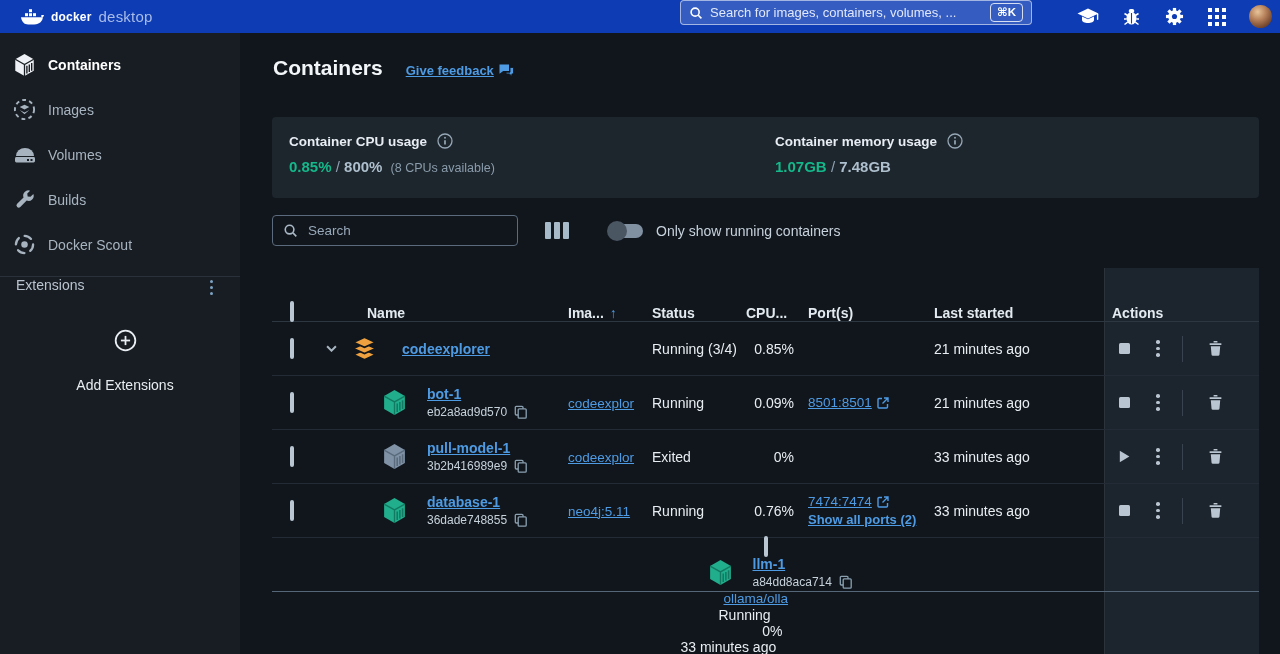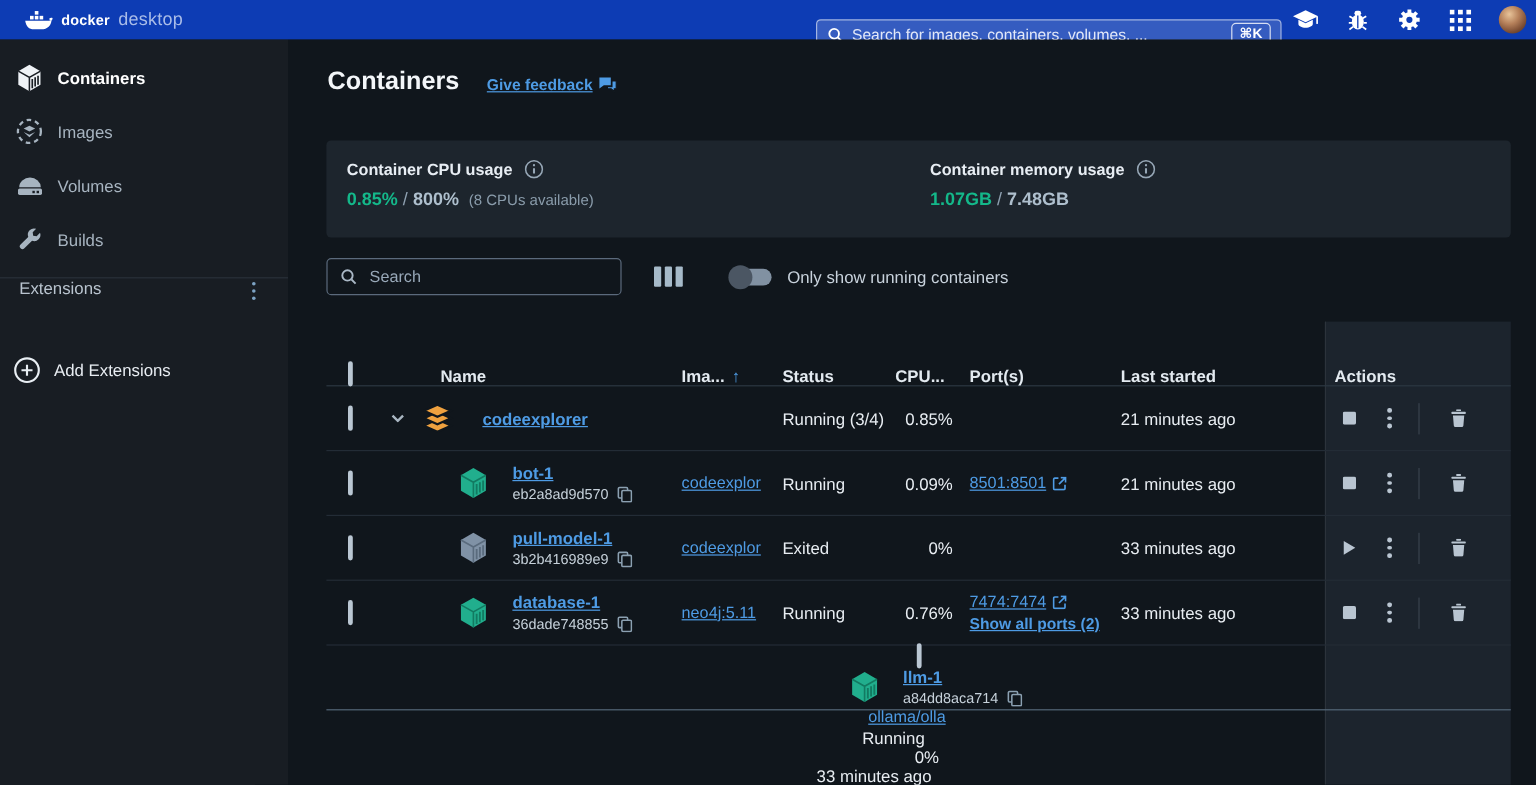--- a/index.html
+++ b/index.html
@@ -6,39 +6,39 @@
   html,body { width:1280px; height:654px; }
   body {
     font-family:"Liberation Sans","DejaVu Sans",sans-serif;
     background:#10161c; color:#e3eaf0; overflow:hidden; position:relative;
   }
   
   .topbar{position:absolute;left:0;top:0;width:1280px;height:33px;background:#0d3cb4;display:flex;align-items:center;}
   .logo{display:flex;align-items:center;gap:7px;margin-left:20px;}
   .logo-docker{font-size:12px;font-weight:700;color:#fff;letter-spacing:.2px;}
   .logo-desktop{font-size:15px;font-weight:400;color:#a9bce8;letter-spacing:.2px;}
-  .topsearch{position:absolute;left:680px;top:16px;width:388px;height:25px;background:rgba(255,255,255,.17);
+  .topsearch{position:absolute;left:680px;top:0;width:352px;height:25px;background:rgba(255,255,255,.17);
     border:1px solid rgba(255,255,255,.55);border-radius:4px;display:flex;align-items:center;padding:0 8px;}
   .topsearch input{flex:1;background:transparent;border:none;outline:none;color:#fff;font-size:13px;margin-left:7px;font-family:inherit;}
   .topsearch input::placeholder{color:#e2e8f8;opacity:1;}
   .kbd{border:1px solid rgba(255,255,255,.8);border-radius:4px;font-size:11.5px;color:#fff;padding:1px 6px 2px;font-weight:600;}
   .topicons{position:absolute;right:8px;top:0;height:33px;display:flex;align-items:center;gap:21px;}
   .topicon{display:flex;align-items:center;justify-content:center;width:22px;height:22px;cursor:pointer;}
   .avatar{width:23px;height:23px;border-radius:50%;
     background:radial-gradient(circle at 38% 30%,#e8c49a 0%,#b5805a 38%,#7a4c33 70%,#402a1f 100%);}
   
   .sidebar{position:absolute;left:0;top:33px;width:240px;height:621px;background:#181d23;}
   .sb-item{height:45px;display:flex;align-items:center;padding-left:12px;gap:11px;color:#a7b4c0;font-size:14px;cursor:pointer;}
   .sb-item .sb-ic{width:25px;display:flex;justify-content:center;}
   .sb-item.active{color:#ffffff;font-weight:700;}
   .sb-nav{padding-top:9px;}
   .sb-divider{border-top:1px solid #2a313a;margin-top:9px;}
   .sb-ext{height:52px;display:flex;align-items:flex-start;justify-content:space-between;padding:0 24px 0 16px;}
   .sb-ext-label{font-size:14px;color:#b9c4cf;}
-  .sb-add{height:48px;display:flex;align-items:center;gap:10px;padding-left:10px;color:#e8edf2;font-size:14px;cursor:pointer;}
+  .sb-add{height:48px;display:flex;align-items:center;gap:25px;padding-left:10px;color:#e8edf2;font-size:14px;cursor:pointer;flex-direction:column;}
   .kebab-v{display:flex;flex-direction:column;gap:2.5px;cursor:pointer;padding:3px;}
   .kebab-v i{width:3.4px;height:3.4px;border-radius:50%;background:#7da3c4;display:block;}
   
   .main{position:absolute;left:240px;top:33px;width:1040px;height:621px;background:#10161c;}
   .page-head{display:flex;align-items:center;gap:23px;padding:23px 0 0 33px;}
   .page-title{font-size:21px;font-weight:700;color:#f3f6f9;}
   .feedback{display:flex;align-items:center;gap:5px;color:#4e9be4;font-size:13px;font-weight:700;
     text-decoration:underline;cursor:pointer;margin-top:4px;}
   
   .usage{position:absolute;left:32px;top:84px;width:987px;height:81px;background:#1d252d;border-radius:4px;}
@@ -214,20 +214,29 @@
       <span>Volumes</span>
     </div>
     <div class="sb-item">
       <span class="sb-ic">
         <svg width="21" height="21" viewBox="0 0 22 22" fill="#a7b4c0">
           <path d="M20.3 5.2 a5.4 5.4 0 0 1 -7 6.9 L6.6 18.8 a2.3 2.3 0 0 1 -3.3 -3.3 L10 8.8 A5.4 5.4 0 0 1 16.9 1.8 L13.9 4.8 l0.4 3 3 0.4 Z"></path>
         </svg>
       </span>
       <span>Builds</span>
     </div>
+    <div class="sb-item">
+      <span class="sb-ic">
+        <svg width="21" height="21" viewBox="0 0 22 22" fill="none">
+          <circle cx="11" cy="11" r="9" stroke="#a7b4c0" stroke-width="2.4" stroke-dasharray="7.5 6.6" stroke-linecap="round"></circle>
+          <circle cx="11" cy="11" r="3.4" fill="#a7b4c0"></circle>
+        </svg>
+      </span>
+      <span>Docker Scout</span>
+    </div>
   </div>
   <div class="sb-divider"></div>
   <div class="sb-ext">
     <span class="sb-ext-label">Extensions</span>
     <span class="kebab-v">
         <i></i>
         <i></i>
         <i></i>
       </span>
   </div>

